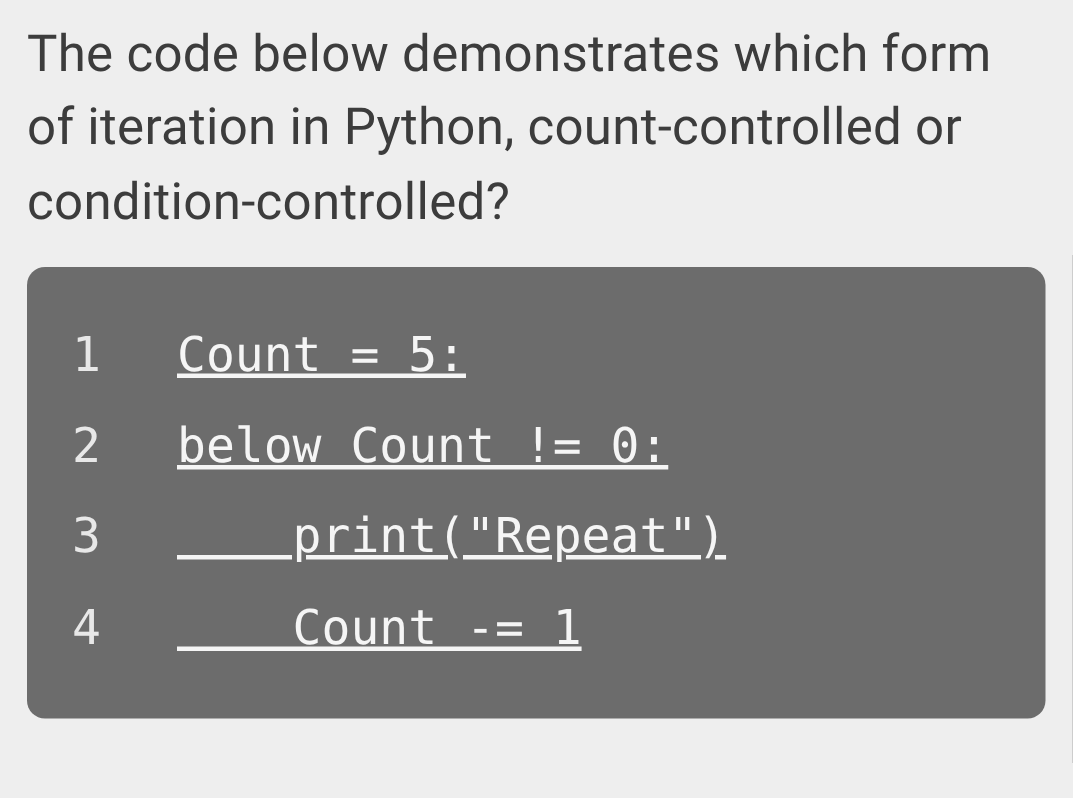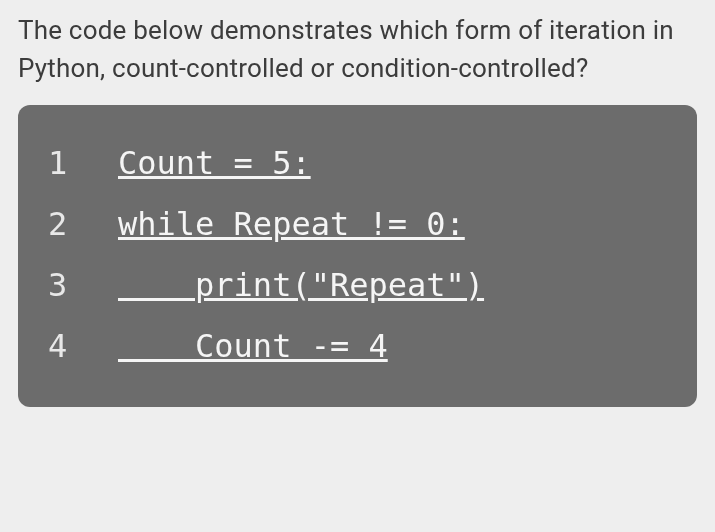--- a/index.html
+++ b/index.html
@@ -9,21 +9,21 @@
     height: 532px;
     background: #eeeeee;
     font-family: -apple-system, "Segoe UI", Roboto, "Helvetica Neue", Arial, sans-serif;
     overflow: hidden;
   }
   .container {
     box-sizing: border-box;
     padding: 12px 18px 0 18px;
   }
   .question {
-    font-size: 26px;
+    font-size: 34px;
     line-height: 1.45;
     color: #3c3c3c;
     font-weight: 400;
     margin: 0 0 18px 0;
     letter-spacing: 0.2px;
   }
   .code-block {
     background: #6c6c6c;
     border-radius: 12px;
     padding: 28px 20px 30px 20px;
@@ -55,24 +55,24 @@
 <div class="container">
   <p class="question">The code below demonstrates which form of iteration in Python, count-controlled or condition-controlled?</p>
 
   <div class="code-block">
     <div class="code-line">
       <span class="line-no">1</span>
       <span class="code-text">Count = 5:</span>
     </div>
     <div class="code-line">
       <span class="line-no">2</span>
-      <span class="code-text">while Repeat != 0:</span>
+      <span class="code-text">below Count != 0:</span>
     </div>
     <div class="code-line">
       <span class="line-no">3</span>
       <span class="code-text">    print("Repeat")</span>
     </div>
     <div class="code-line">
       <span class="line-no">4</span>
-      <span class="code-text">    Count -= 4</span>
+      <span class="code-text">    Count -= 1</span>
     </div>
   </div>
 </div>
 
 </body></html>

